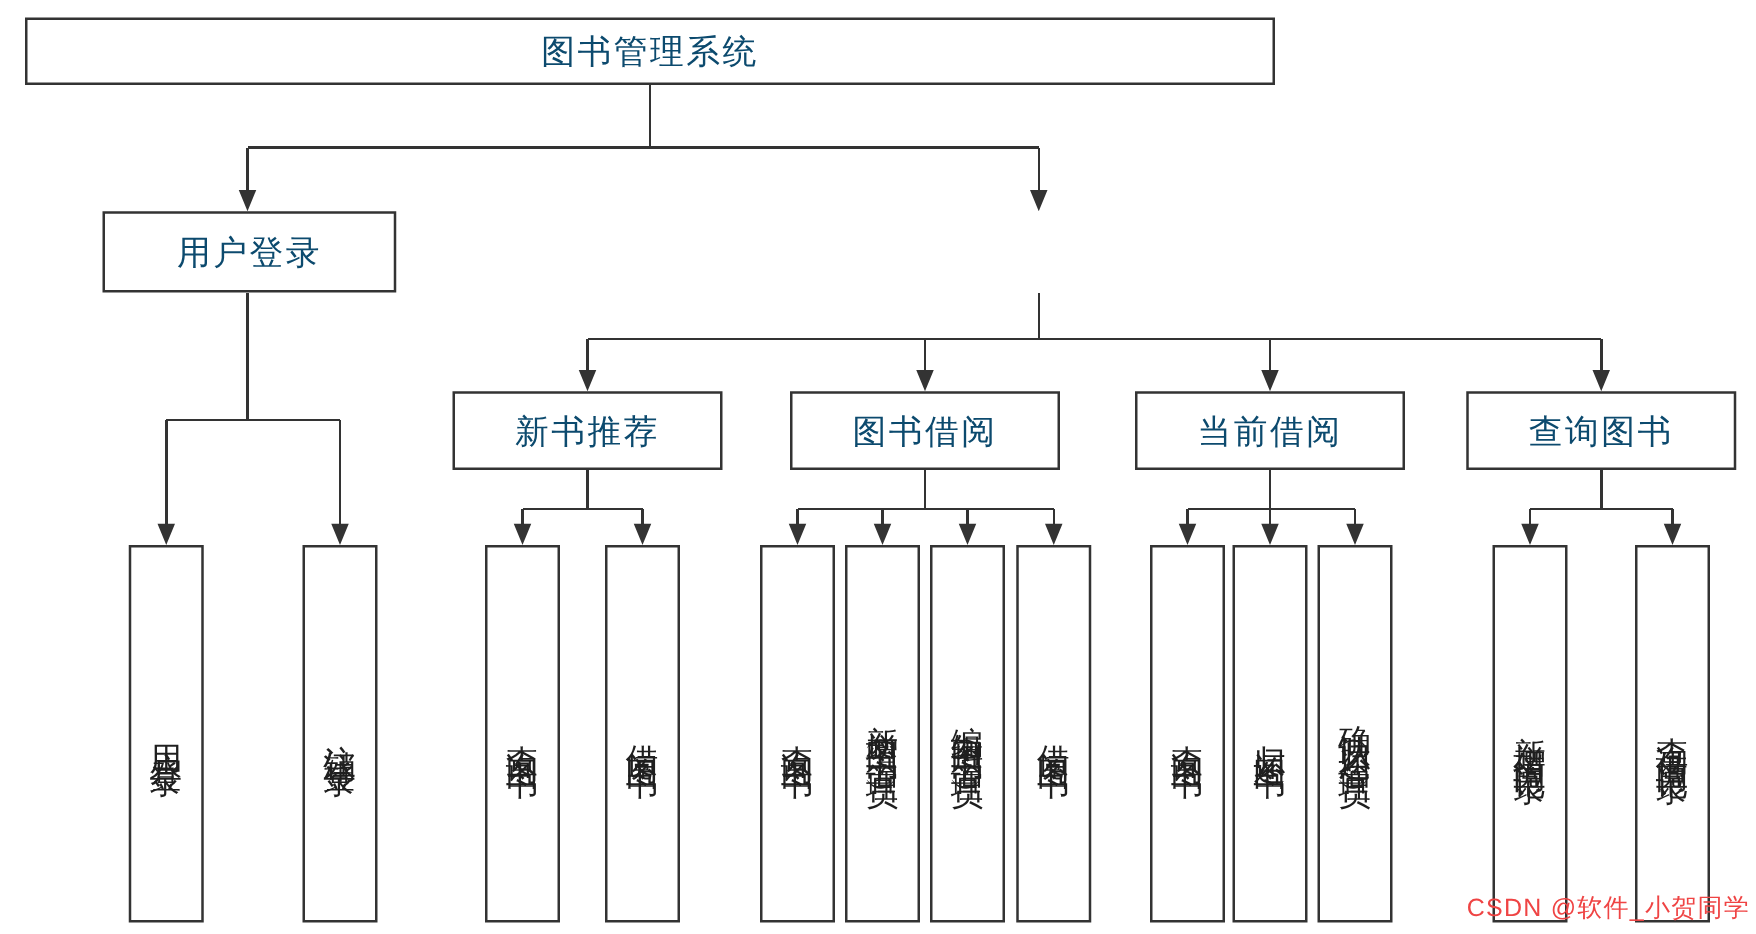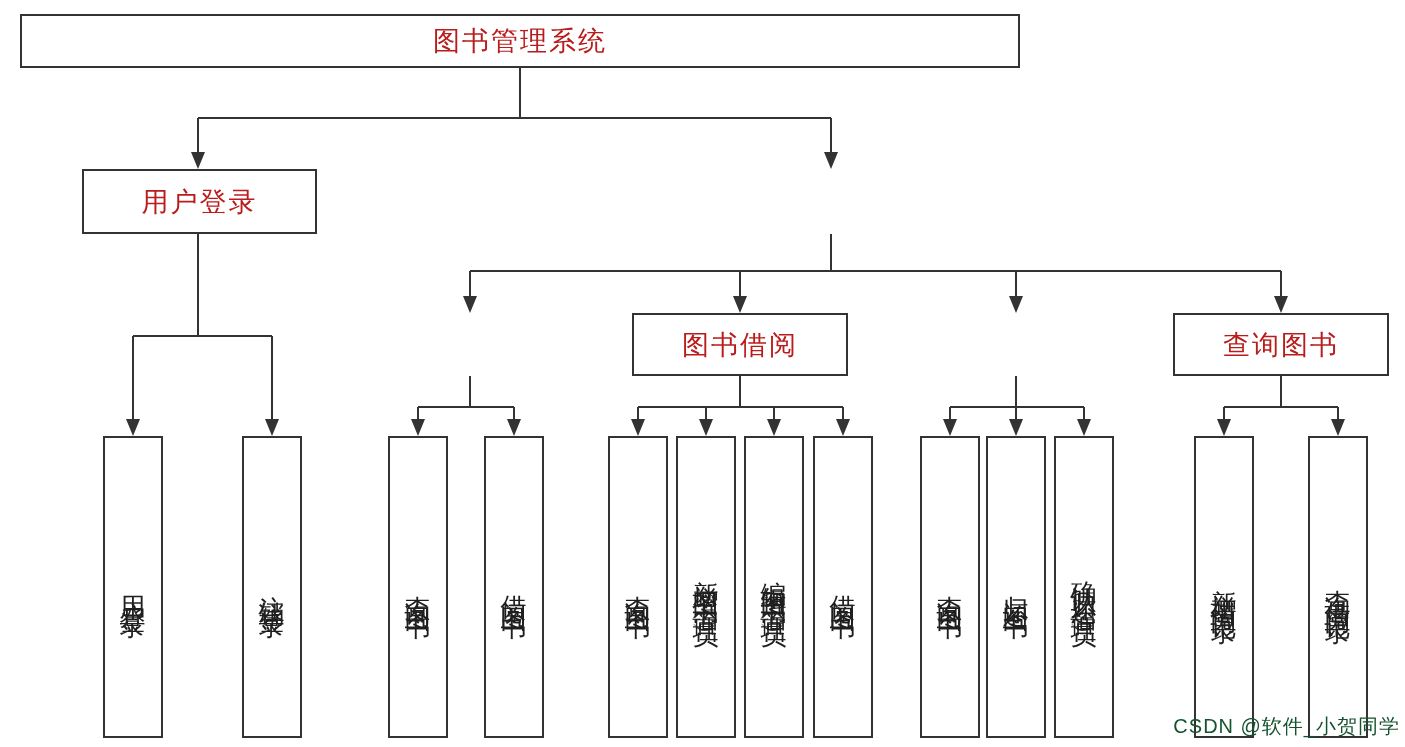--- a/index.html
+++ b/index.html
@@ -8,39 +8,39 @@
     width:1405px;height:747px;
     background:#ffffff;
     font-family:"Liberation Sans","DejaVu Sans",sans-serif;
     overflow:hidden;
   }
   svg.connectors{position:absolute;left:0;top:0;}
   .node{
     position:absolute;box-sizing:border-box;
     border:2px solid #333333;background:#ffffff;
     display:flex;align-items:center;justify-content:center;
-    font-size:27px;color:#b91c1c;letter-spacing:2px;
+    font-size:27px;color:#0c4a6e;letter-spacing:2px;
     white-space:nowrap;
   }
   .leaf{
     position:absolute;box-sizing:border-box;
     top:436px;width:60px;height:302px;
     border:2px solid #333333;background:#ffffff;
     display:flex;align-items:center;justify-content:center;
   }
   .leaf span{
     writing-mode:vertical-rl;
     text-orientation:mixed;
     font-size:26px;color:#1f1f1f;
     letter-spacing:6px;line-height:1;
     white-space:nowrap;
   }
   .watermark{
     position:absolute;right:5px;bottom:7px;
-    font-size:20px;color:#14532d;letter-spacing:1px;
+    font-size:20px;color:#ef4444;letter-spacing:1px;
     z-index:5;white-space:nowrap;
   }
 </style>
 </head>
 <body>
 
 <div class="canvas">
 
   <svg class="connectors" width="1405" height="747" viewBox="0 0 1405 747">
     <g stroke="#333333" stroke-width="2" fill="none" shape-rendering="crispEdges">
@@ -60,21 +60,23 @@
       <path d="M631 419 L645 419 L638 436 Z M699 419 L713 419 L706 436 Z M767 419 L781 419 L774 436 Z M836 419 L850 419 L843 436 Z"></path>
       <path d="M943 419 L957 419 L950 436 Z M1009 419 L1023 419 L1016 436 Z M1077 419 L1091 419 L1084 436 Z"></path>
       <path d="M1217 419 L1231 419 L1224 436 Z M1331 419 L1345 419 L1338 436 Z"></path>
     </g>
   </svg>
 
   <div class="node" style="left:20px;top:14px;width:1000px;height:54px;">图书管理系统</div>
 
   <div class="node" style="left:82px;top:169px;width:235px;height:65px;">用户登录</div>
 
+  <div class="node" style="left:362px;top:313px;width:216px;height:63px;">新书推荐</div>
   <div class="node" style="left:632px;top:313px;width:216px;height:63px;">图书借阅</div>
+  <div class="node" style="left:908px;top:313px;width:216px;height:63px;">当前借阅</div>
   <div class="node" style="left:1173px;top:313px;width:216px;height:63px;">查询图书</div>
 
   <div class="leaf" style="left:103px;">
     <span>用户登录</span>
   </div>
   <div class="leaf" style="left:242px;">
     <span>注销登录</span>
   </div>
 
   <div class="leaf" style="left:388px;">

